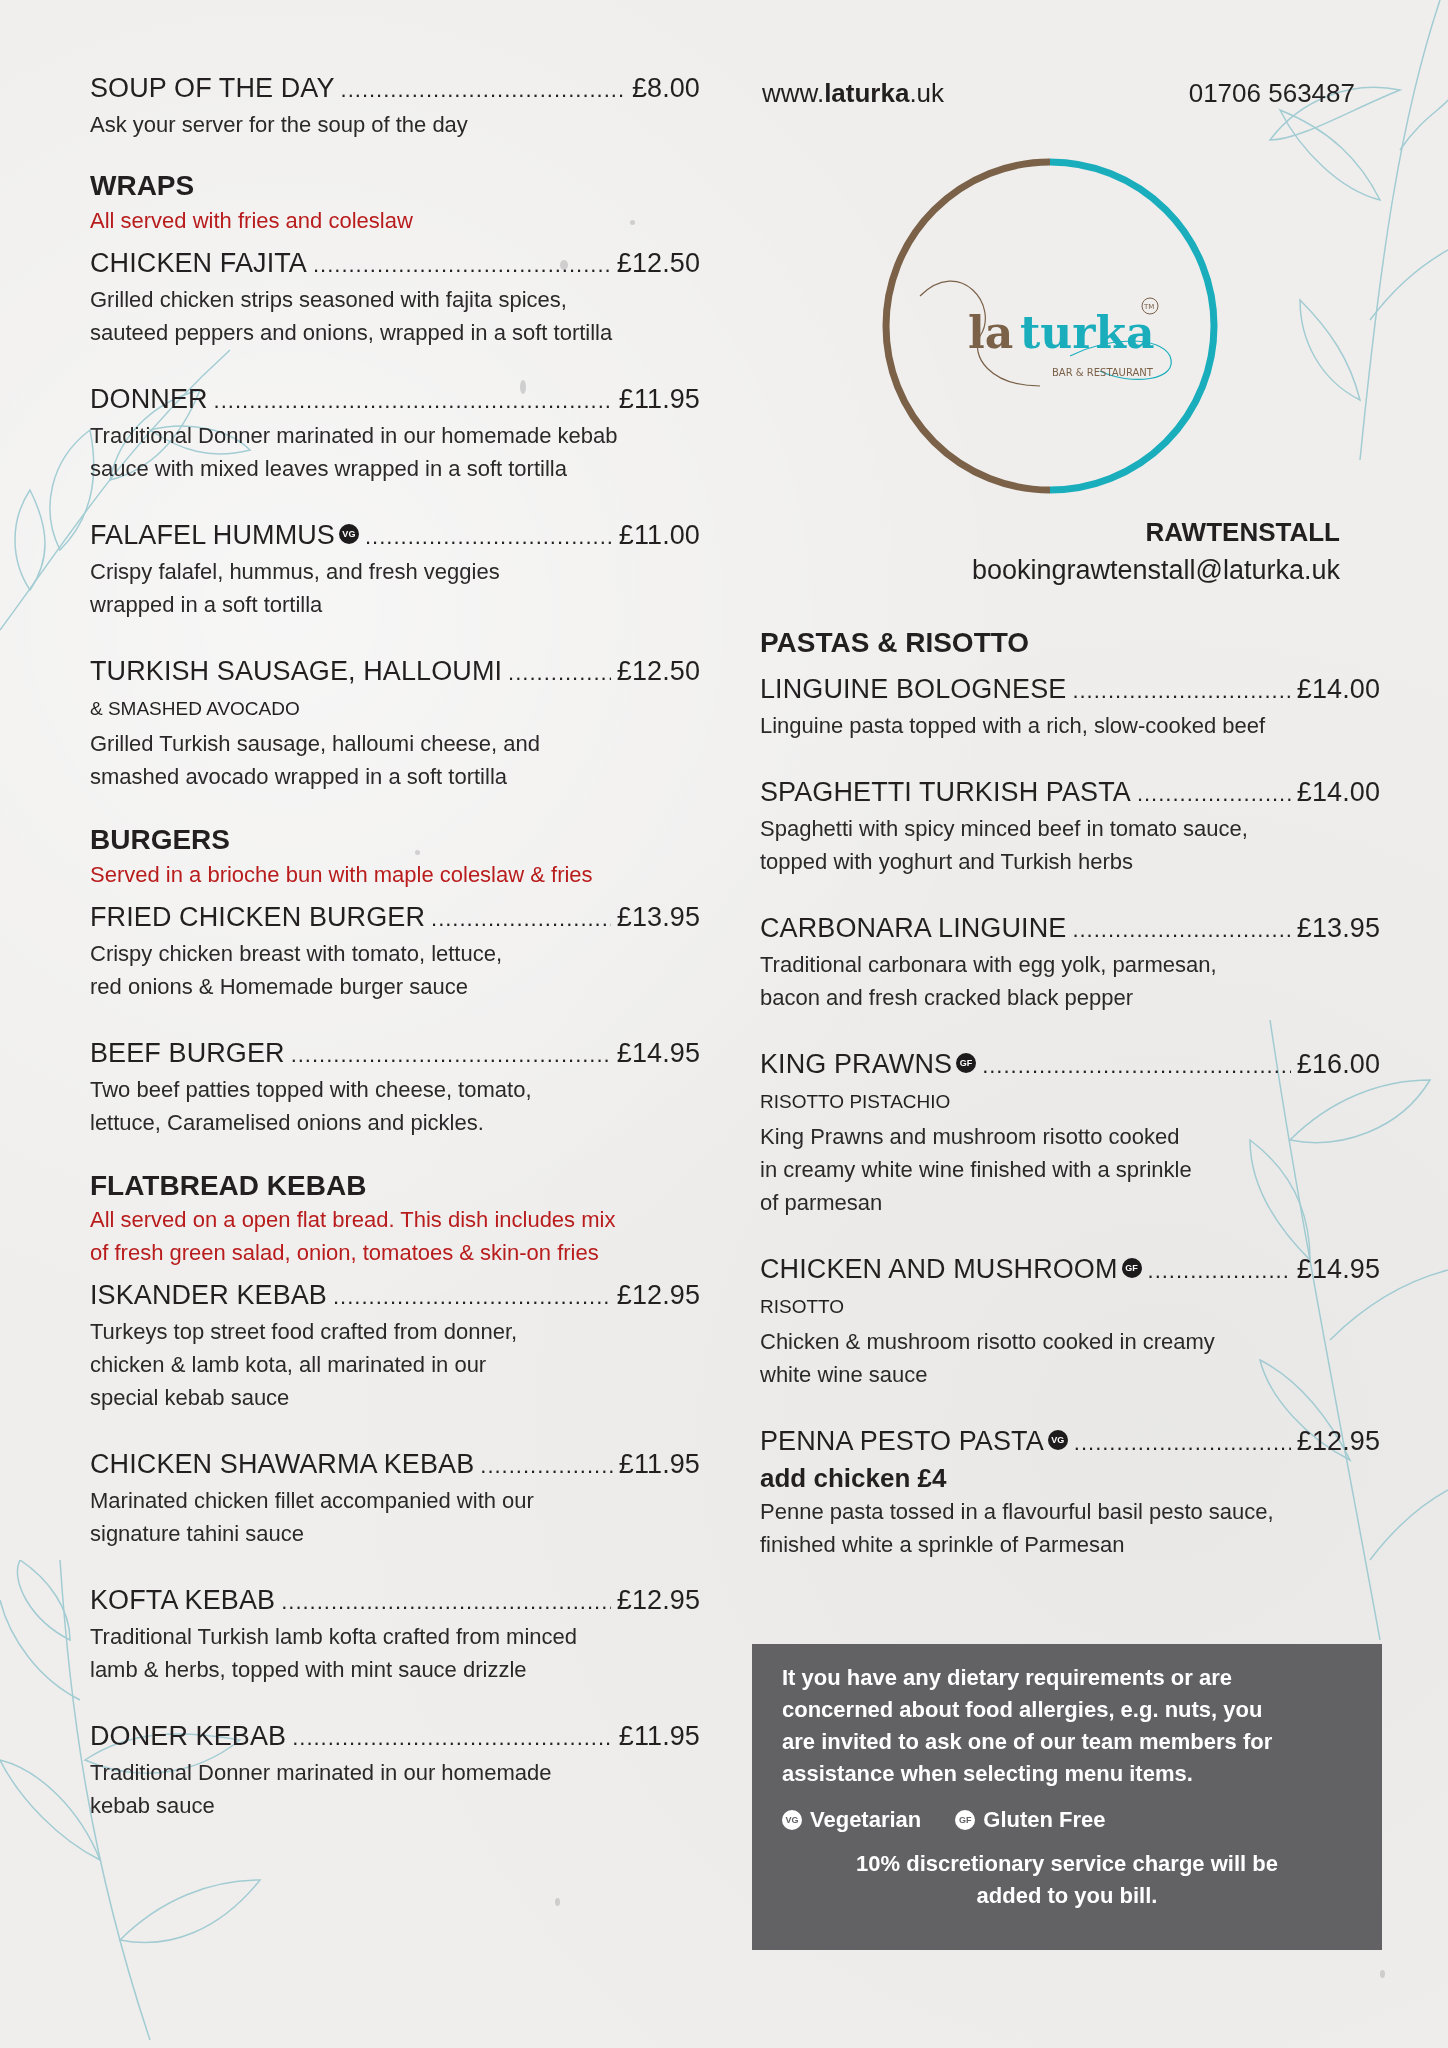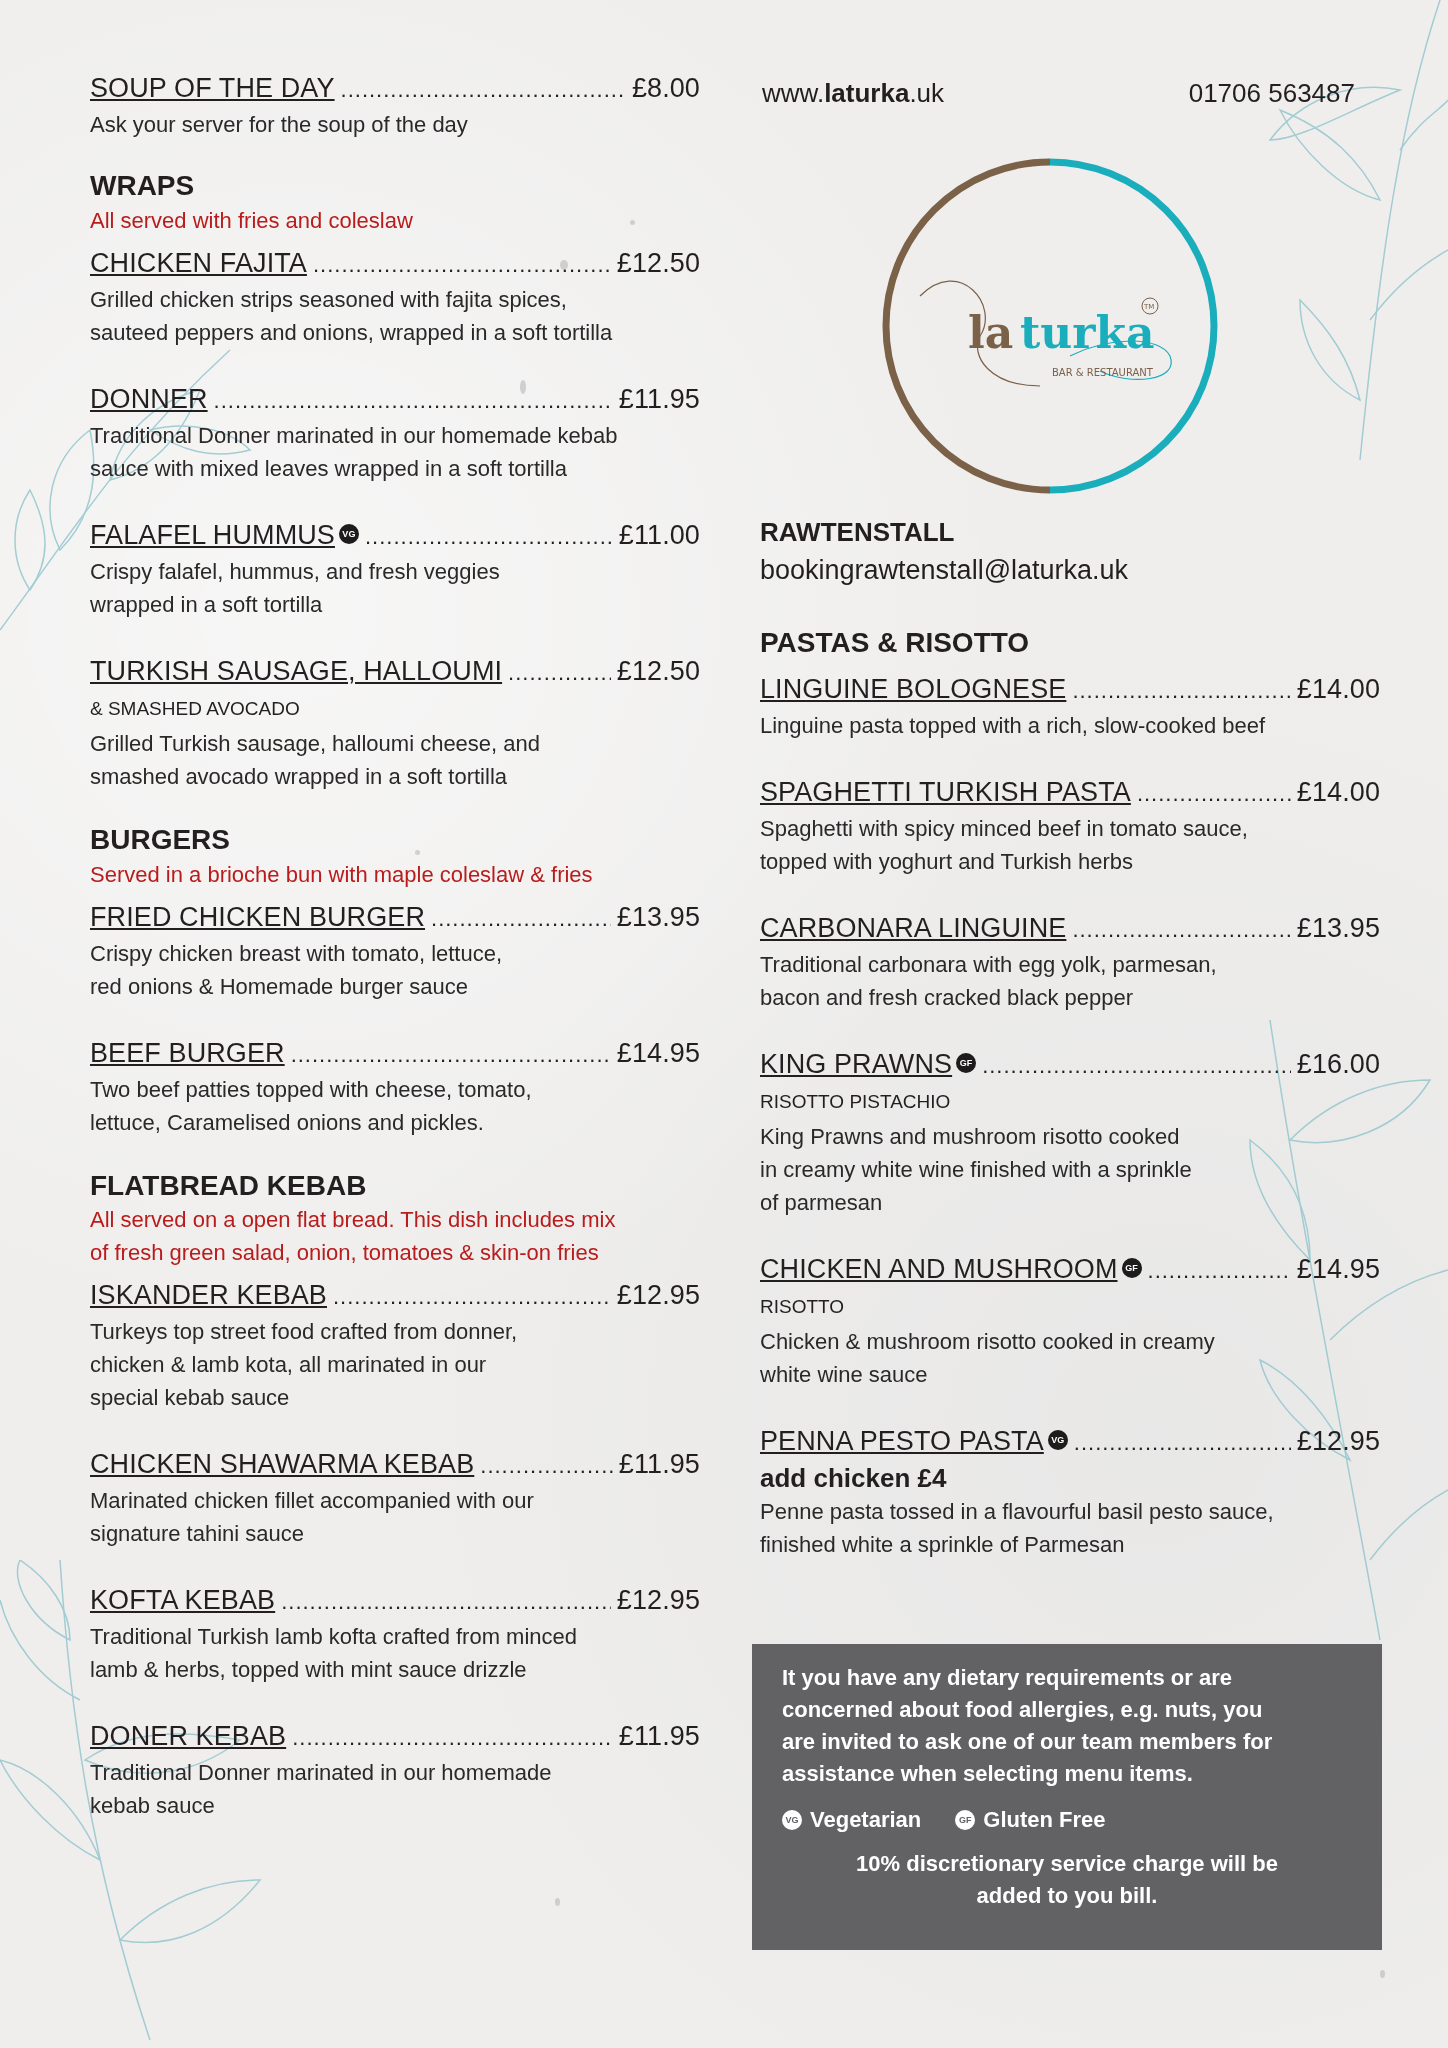--- a/index.html
+++ b/index.html
@@ -28,21 +28,21 @@
       font-weight: 700; font-size: 28px; line-height: 1.1; margin-bottom: 2px;
     }
     .section-note { font-size: 22px; line-height: 33px; color: #b91c1c; margin-bottom: 8px; }
     .section { margin-bottom: 18px; }
 
     .item { margin-bottom: 32px; }
     .item-head {
       display: flex; align-items: baseline; font-size: 27px; line-height: 36px; color: #231f20;
       letter-spacing: 0.1px;
     }
-    .item-name { white-space: nowrap; text-decoration: underline; }
+    .item-name { white-space: nowrap; }
     .dots {
       flex: 1; margin: 0 6px; overflow: hidden; white-space: nowrap;
       font-size: 22px; letter-spacing: 1px; color: #231f20;
     }
     .dots::before { content: "........................................................................................................................................"; }
     .item-price { white-space: nowrap; }
     .item-name2 { font-size: 19px; line-height: 36px; }
     .item-desc { font-size: 22px; line-height: 33px; color: #2b2829; }
     .item-addon { font-size: 26px; font-weight: 700; line-height: 34px; }
 
@@ -56,21 +56,21 @@
 
     .header-contact {
       display: flex; justify-content: space-between; font-size: 26px; line-height: 1;
       margin-top: 10px; padding-left: 2px; padding-right: 25px;
     }
     .header-contact b { font-weight: 700; }
 
     .logo-wrap { position: relative; width: 340px; height: 340px; margin: 50px 0 0 120px; }
     .logo-svg { position: absolute; left: 0; top: 0; }
 
-    .location { text-align: left; margin-top: 18px; padding-right: 40px; }
+    .location { text-align: right; margin-top: 18px; padding-right: 40px; }
     .location-name { font-weight: 700; font-size: 26px; line-height: 36px; }
     .location-email { font-size: 27px; line-height: 40px; }
 
     .pasta { margin-top: 38px; }
 
     .info-box {
       position: absolute; left: 752px; top: 1644px; width: 630px; height: 306px;
       background: #626164; color: #ffffff; padding: 18px 30px;
       font-weight: 700;
     }

